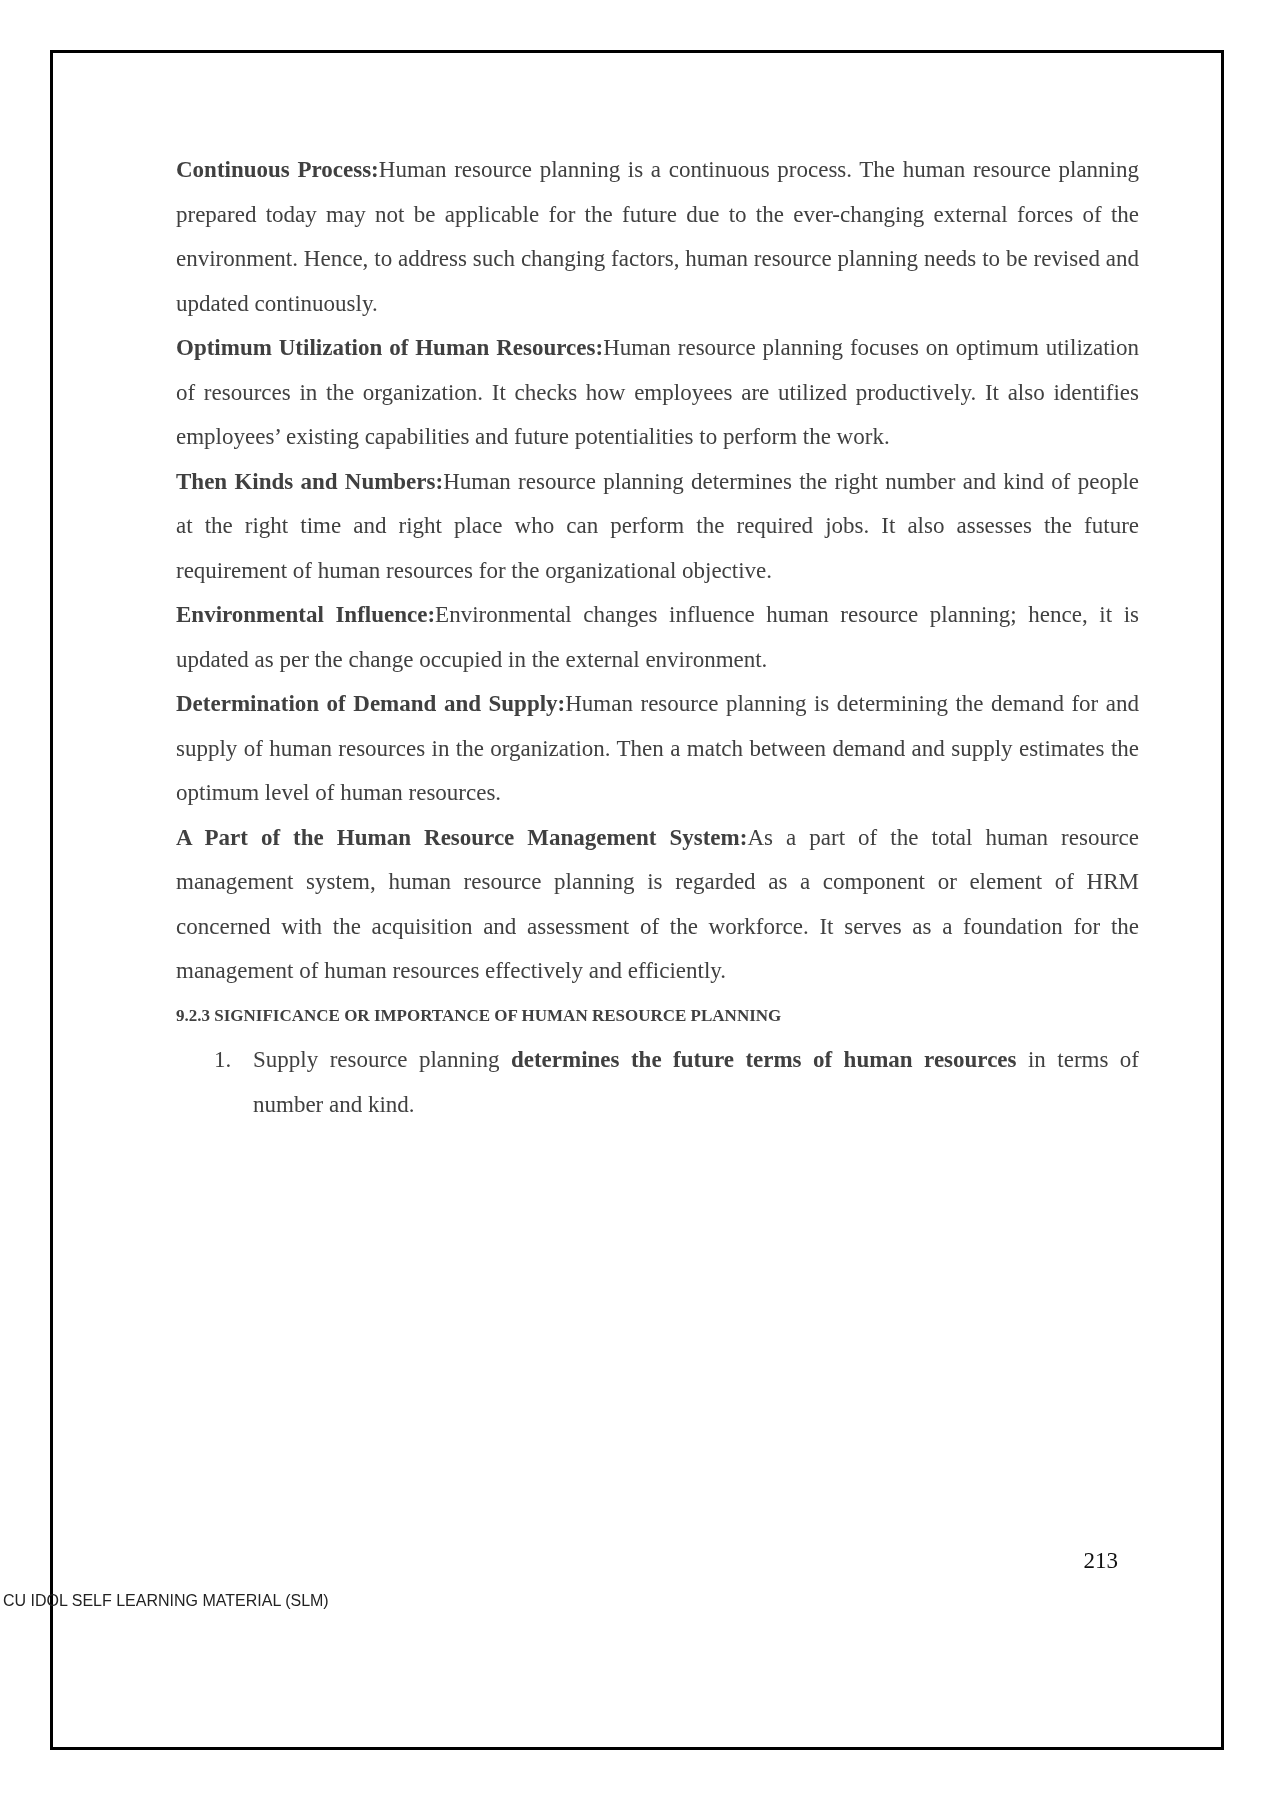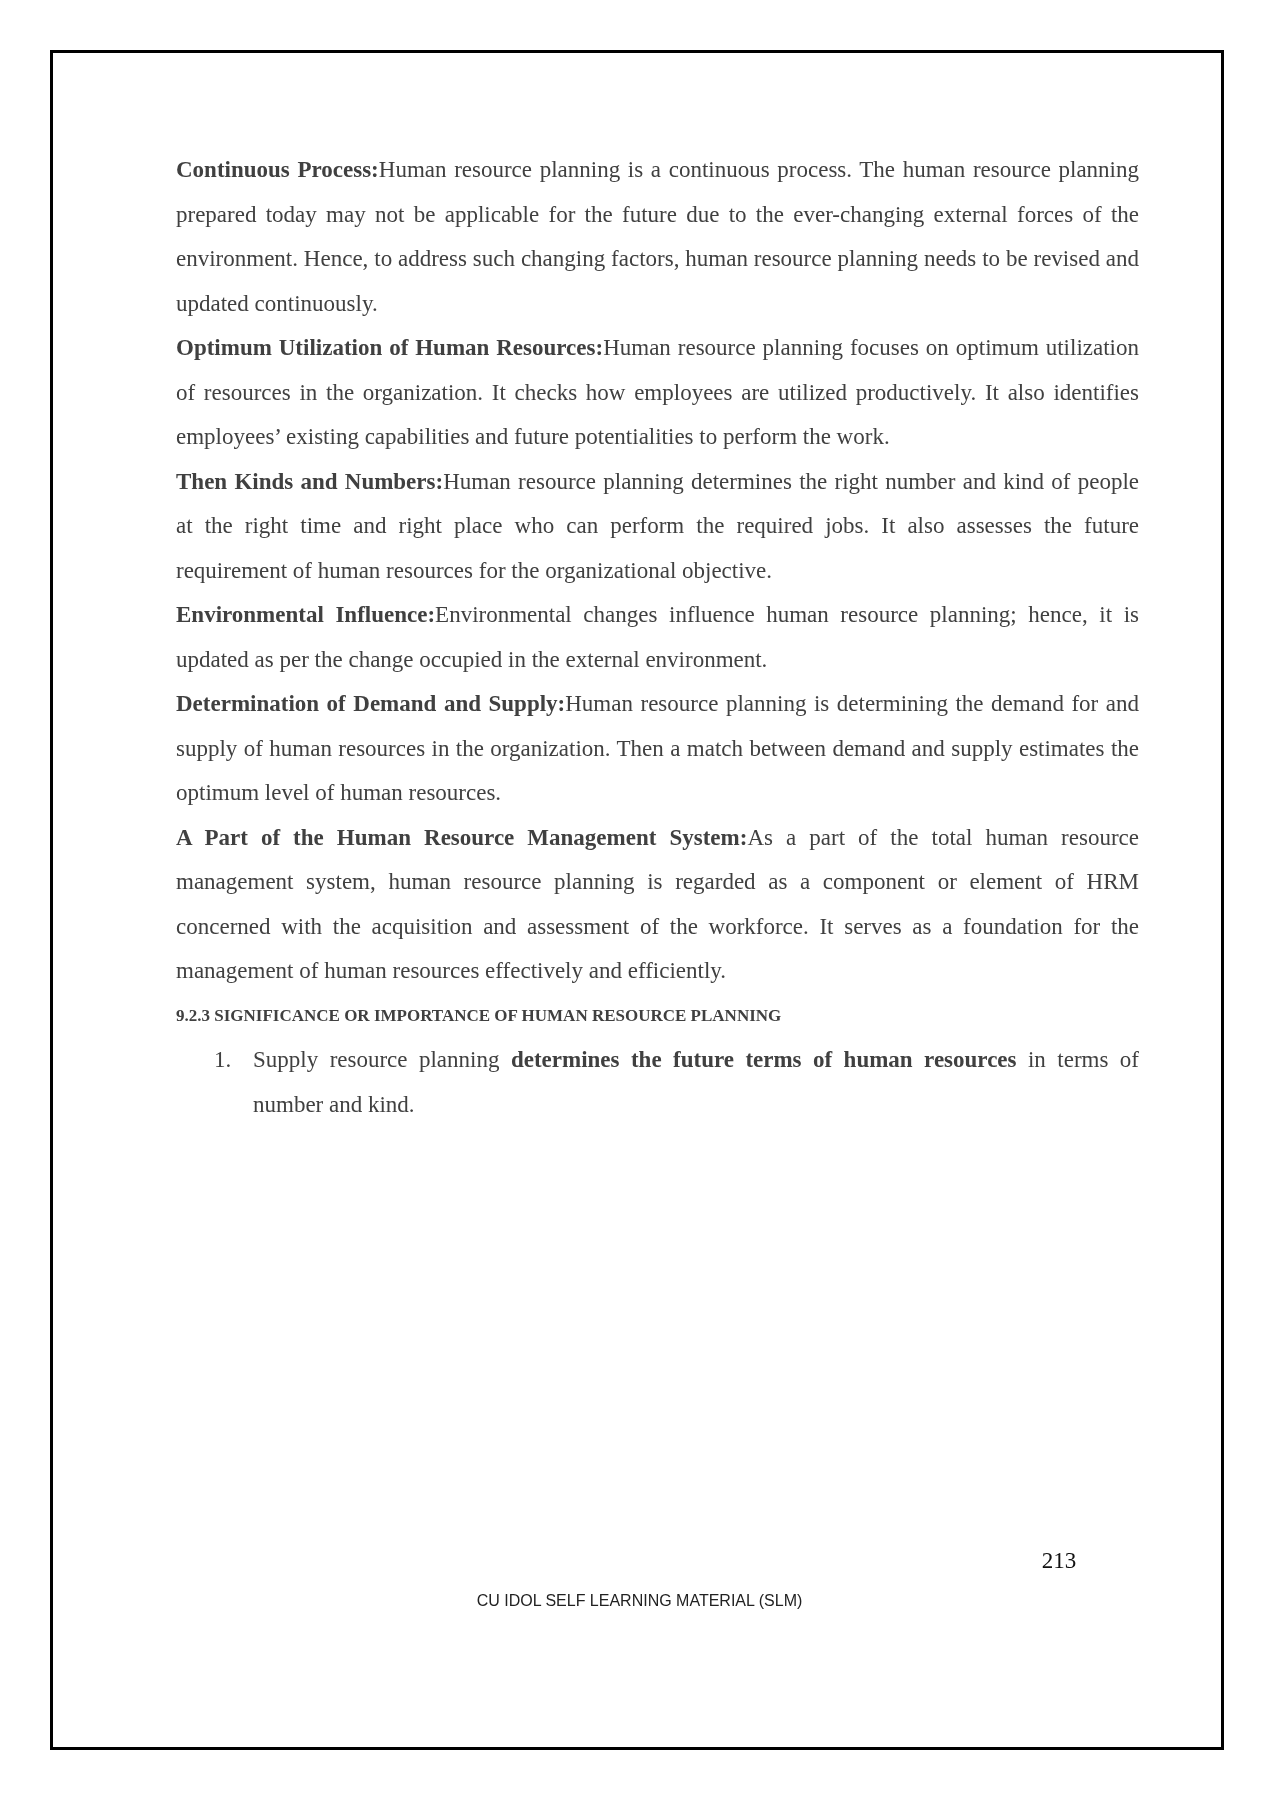--- a/index.html
+++ b/index.html
@@ -29,30 +29,29 @@
     font-size: 17px;
     line-height: 44.5px;
   }
   .list { margin: 0; padding: 0; list-style: none; }
   .list-item { position: relative; padding-left: 77px; text-align: justify; }
   .list-num { position: absolute; left: 38px; top: 0; }
   .page-number {
     position: absolute;
     left: 1000px; top: 1548px;
     width: 118px;
-    text-align: center;
+    text-align: right;
     font-family: "Liberation Serif", "DejaVu Serif", serif;
     font-size: 23px;
     color: #111111;
   }
   .footer {
     position: absolute;
     left: 0; top: 1592px;
     width: 1273px;
-    text-align: center;
     font-family: "Liberation Sans", "DejaVu Sans", sans-serif;
     font-size: 16px;
     color: #222222;
     padding-left: 0;
   }
   .footer span { position: relative; left: 3px; }
 </style>
 </head>
 <body>
 

